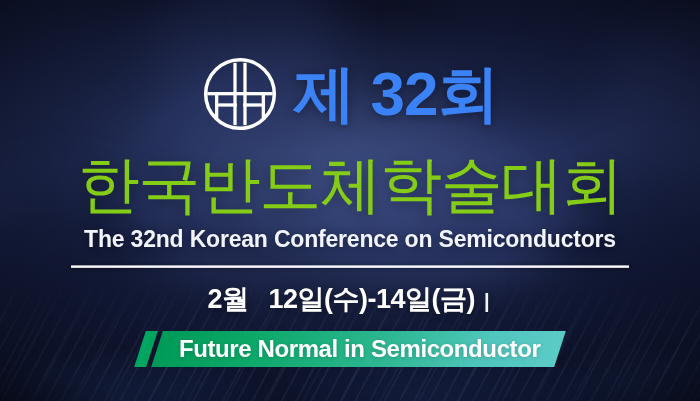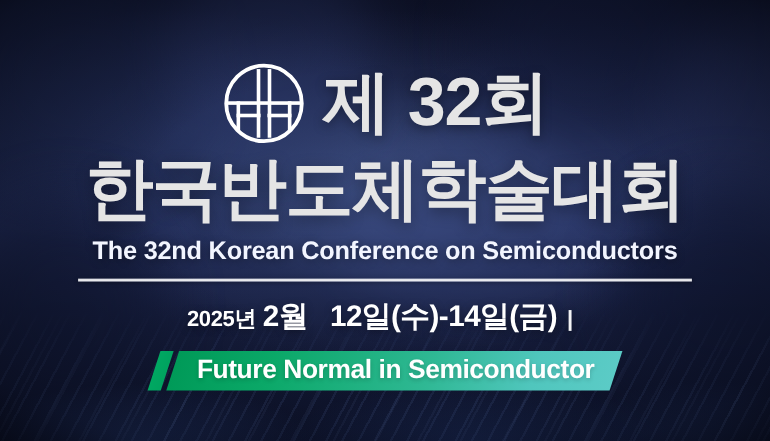--- a/index.html
+++ b/index.html
@@ -87,35 +87,35 @@
 
   
   .title-row{
     display:flex; align-items:center; justify-content:center;
     gap:14px;
     margin-top:52px;
     height:84px;
   }
   .kcs-logo{ display:block; width:78px; height:78px; flex:0 0 auto; }
   .edition{
-    color:#e5e5e5;
+    color:#3b82f6;
     font-size:62px;
     font-weight:700;
     letter-spacing:-1px;
     line-height:1;
     white-space:nowrap;
     text-shadow:0 2px 10px rgba(0,0,0,.35);
   }
 
   
   .ko-title{
-    margin-top:4px;
-    color:#e5e5e5;
+    margin-top:16px;
+    color:#84cc16;
     font-size:62px;
-    font-weight:700;
+    font-weight:400;
     letter-spacing:-1.5px;
     line-height:1.08;
     white-space:nowrap;
     text-shadow:0 3px 14px rgba(0,0,0,.38);
   }
 
   
   .en-title{
     margin-top:9px;
     color:#f2f5ff;
@@ -221,21 +221,20 @@
       <span class="edition">제 32회</span>
     </div>
 
     <div class="ko-title">한국반도체학술대회</div>
 
     <div class="en-title">The 32nd Korean Conference on Semiconductors</div>
 
     <div class="divider"></div>
 
     <div class="meta-row">
-      <span class="meta-year">2025년</span>
       <span class="meta-month">2월</span>
       <span class="meta-day">12일(수)-14일(금)</span>
       <span class="meta-sep">|</span>
     </div>
 
     <div class="slogan-wrap">
       <div class="slogan-accent"></div>
       <div class="slogan-bar">
         <span class="slogan-text">Future Normal in Semiconductor</span>
       </div>

